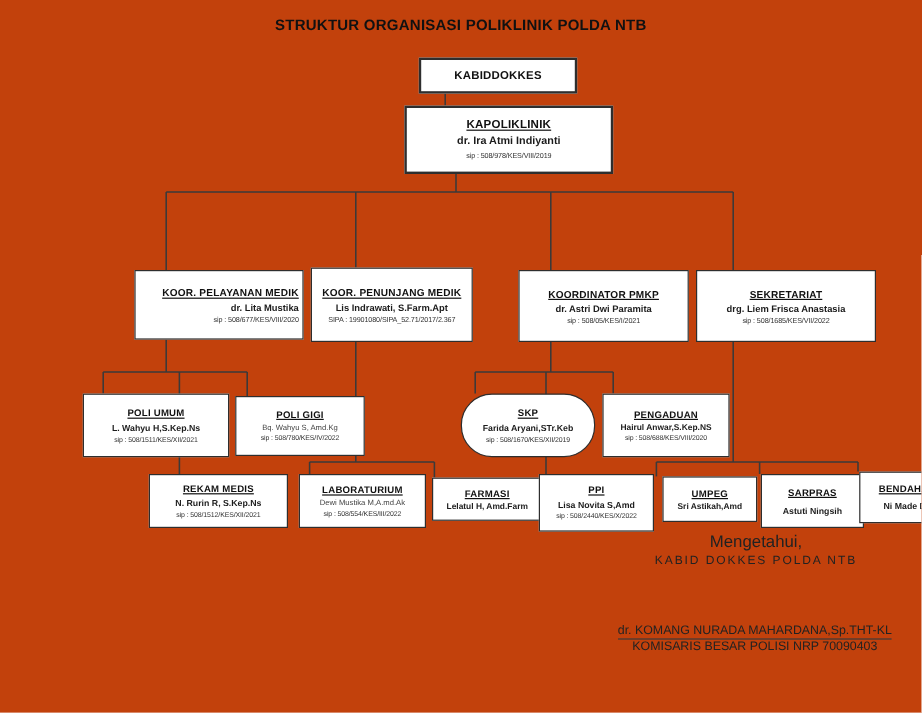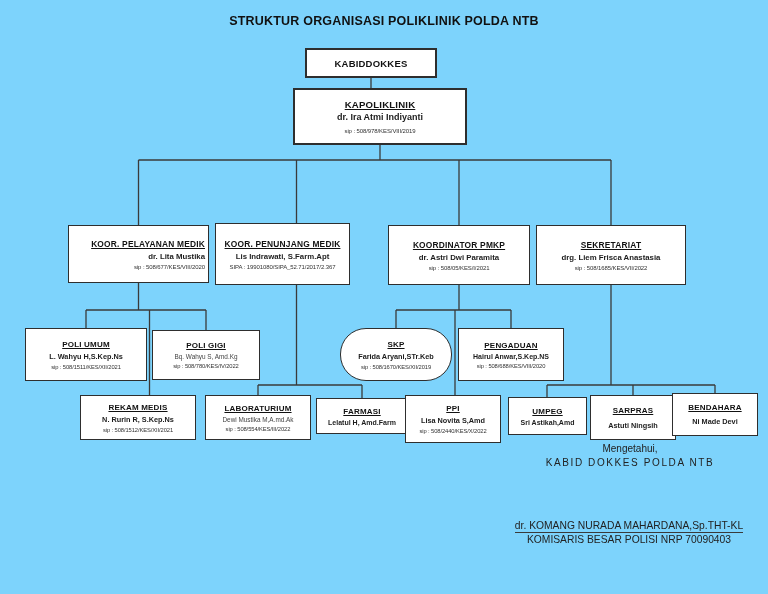--- a/index.html
+++ b/index.html
@@ -1,47 +1,47 @@
 <!DOCTYPE html>
 <html><head>
 <meta charset="utf-8">
 <style>
   html,body{margin:0;padding:0;background:#ffffff;}
   #page{
-    position:relative;width:768px;height:594px;background:#7dd3fc;
+    position:relative;width:768px;height:594px;background:#c2410c;
     font-family:"Liberation Sans", sans-serif;color:#1a1a1a;overflow:hidden;
   }
   #page-title{
     position:absolute;left:0;top:14px;width:768px;text-align:center;
     font-size:12.5px;font-weight:bold;letter-spacing:.2px;color:#111;
   }
   #connectors{position:absolute;left:0;top:0;z-index:0;}
   #connectors line{stroke:#3a3a3a;stroke-width:1.3;}
   .node{
     position:absolute;z-index:1;background:#fff;border:1.8px solid #2e2e2e;
     box-sizing:border-box;display:flex;flex-direction:column;align-items:center;
-    justify-content:center;text-align:center;padding:4px 3px;gap:3px;
+    justify-content:center;text-align:center;padding:4px 3px;gap:3px;margin-left:44px;
   }
   .node .t{font-weight:bold;text-decoration:underline;font-size:8.4px;letter-spacing:.2px;color:#111;white-space:nowrap;}
   .node .n{font-weight:bold;font-size:7.8px;color:#1c1c1c;white-space:nowrap;}
   .node .s{font-size:6px;color:#333;white-space:nowrap;letter-spacing:-.1px;}
   .node .n.small{font-weight:normal;font-size:6.4px;color:#444;}
   #b-kabiddokkes{border-width:2px;}
   #b-kabiddokkes .t{text-decoration:none;font-size:9.5px;}
   #b-kapoliklinik{border-width:2px;gap:2px;}
   #b-kapoliklinik .t{font-size:9.6px;}
   #b-kapoliklinik .n{font-size:9px;}
   #b-kapoliklinik .s{margin-top:4px;}
   .lvl3 .t{font-size:8px;}
   .lvl3 .n{font-size:7.3px;}
   .lvl3 .s{font-size:5.8px;}
   #footer-ack{
     position:absolute;z-index:1;left:518px;top:443px;width:224px;text-align:center;color:#222;
   }
-  #footer-ack .a1{font-size:10px;}
+  #footer-ack .a1{font-size:14px;}
   #footer-ack .a2{font-size:10px;letter-spacing:1.6px;margin-top:3px;white-space:nowrap;}
   #footer-sign{
     position:absolute;z-index:1;left:500px;top:515px;width:258px;text-align:center;color:#222;
   }
   #footer-sign .s1{
     display:inline-block;font-size:10.3px;white-space:nowrap;
     border-bottom:1.6px solid #3a3a3a;padding-bottom:1px;
   }
   #footer-sign .s2{font-size:10.3px;white-space:nowrap;margin-top:1px;}
 </style>

